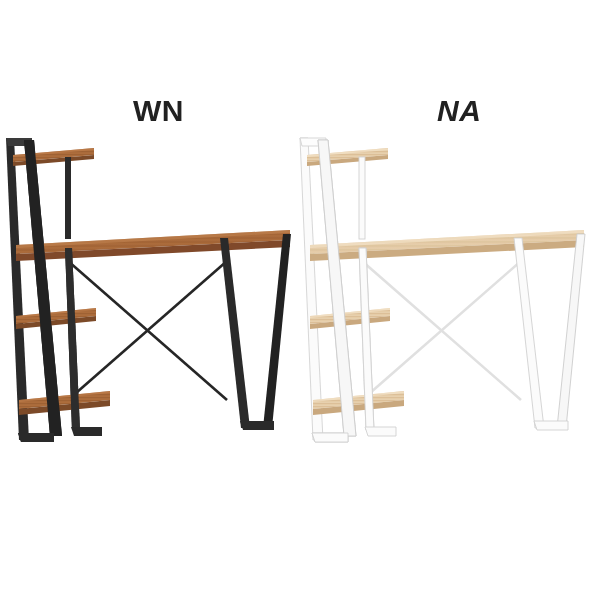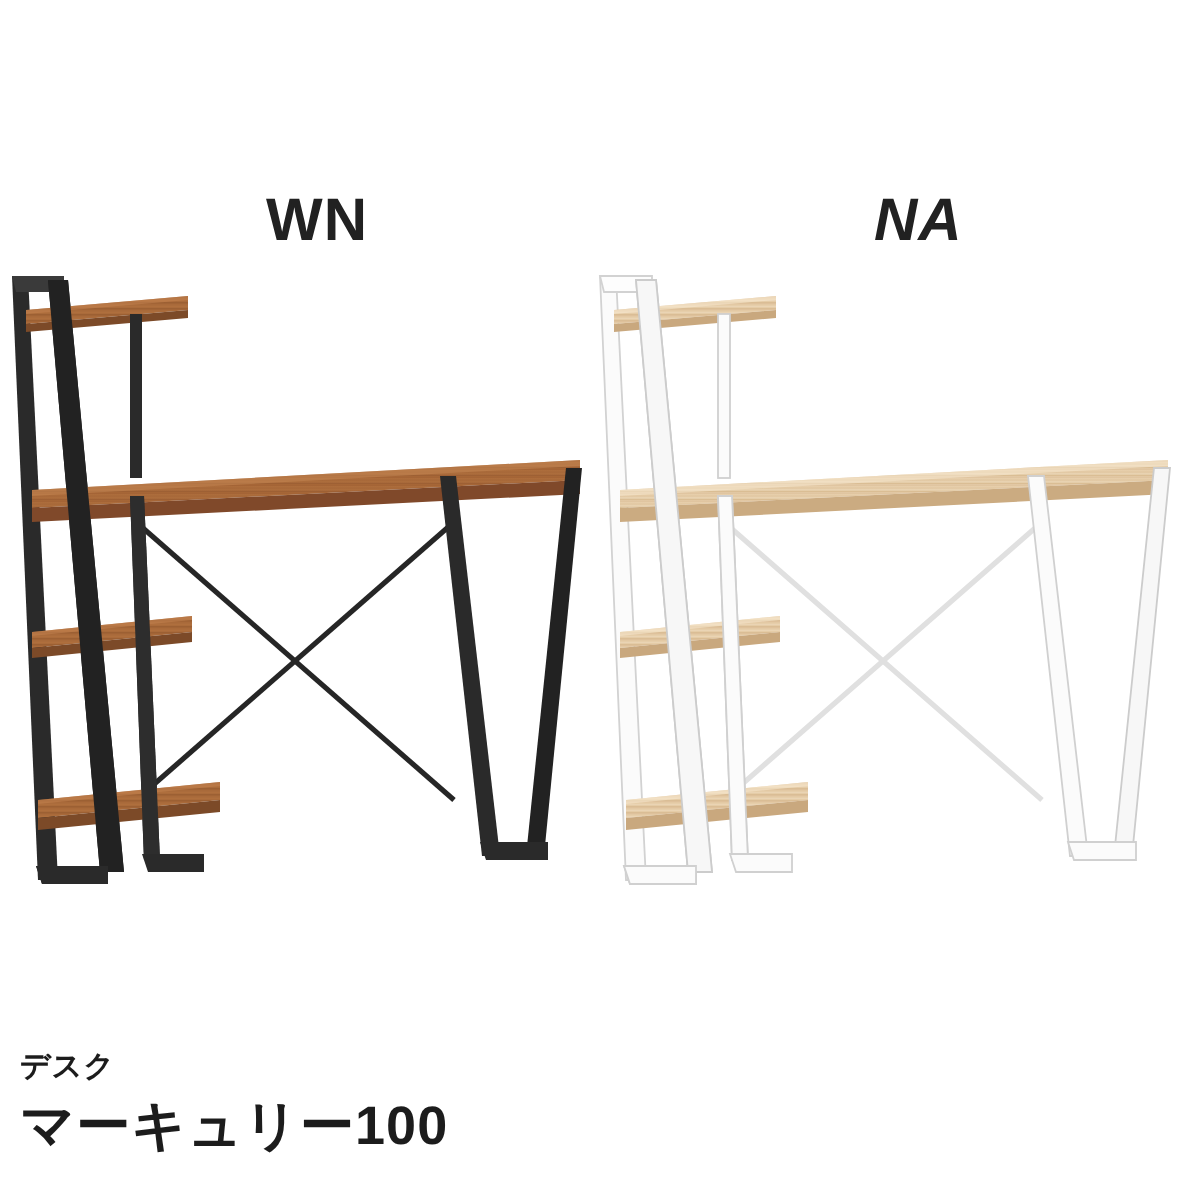--- a/index.html
+++ b/index.html
@@ -212,18 +212,14 @@
         <polygon points="17,270 108,261 108,263 17,272" fill="#f6e7cf" opacity="0.6"></polygon>
       </g>
 
       <polygon points="22,10 32,10 60,306 48,306" fill="#f7f7f7" stroke="#cccccc" stroke-width="0.9"></polygon>
       <polygon points="16,303 52,303 52,312 19,312" fill="#fbfbfb" stroke="#d0d0d0" stroke-width="0.9"></polygon>
       <polygon points="63,118 70,118 78,300 70,300" fill="#fbfbfb" stroke="#d0d0d0" stroke-width="0.9"></polygon>
       <polygon points="69,297 100,297 100,306 72,306" fill="#fbfbfb" stroke="#d0d0d0" stroke-width="0.9"></polygon>
     </g>
   </svg>
 
-  <div id="caption">
-    <div id="caption-category">デスク</div>
-    <div id="caption-title">マーキュリー100</div>
-  </div>
 
 </div>
 
 </body></html>

